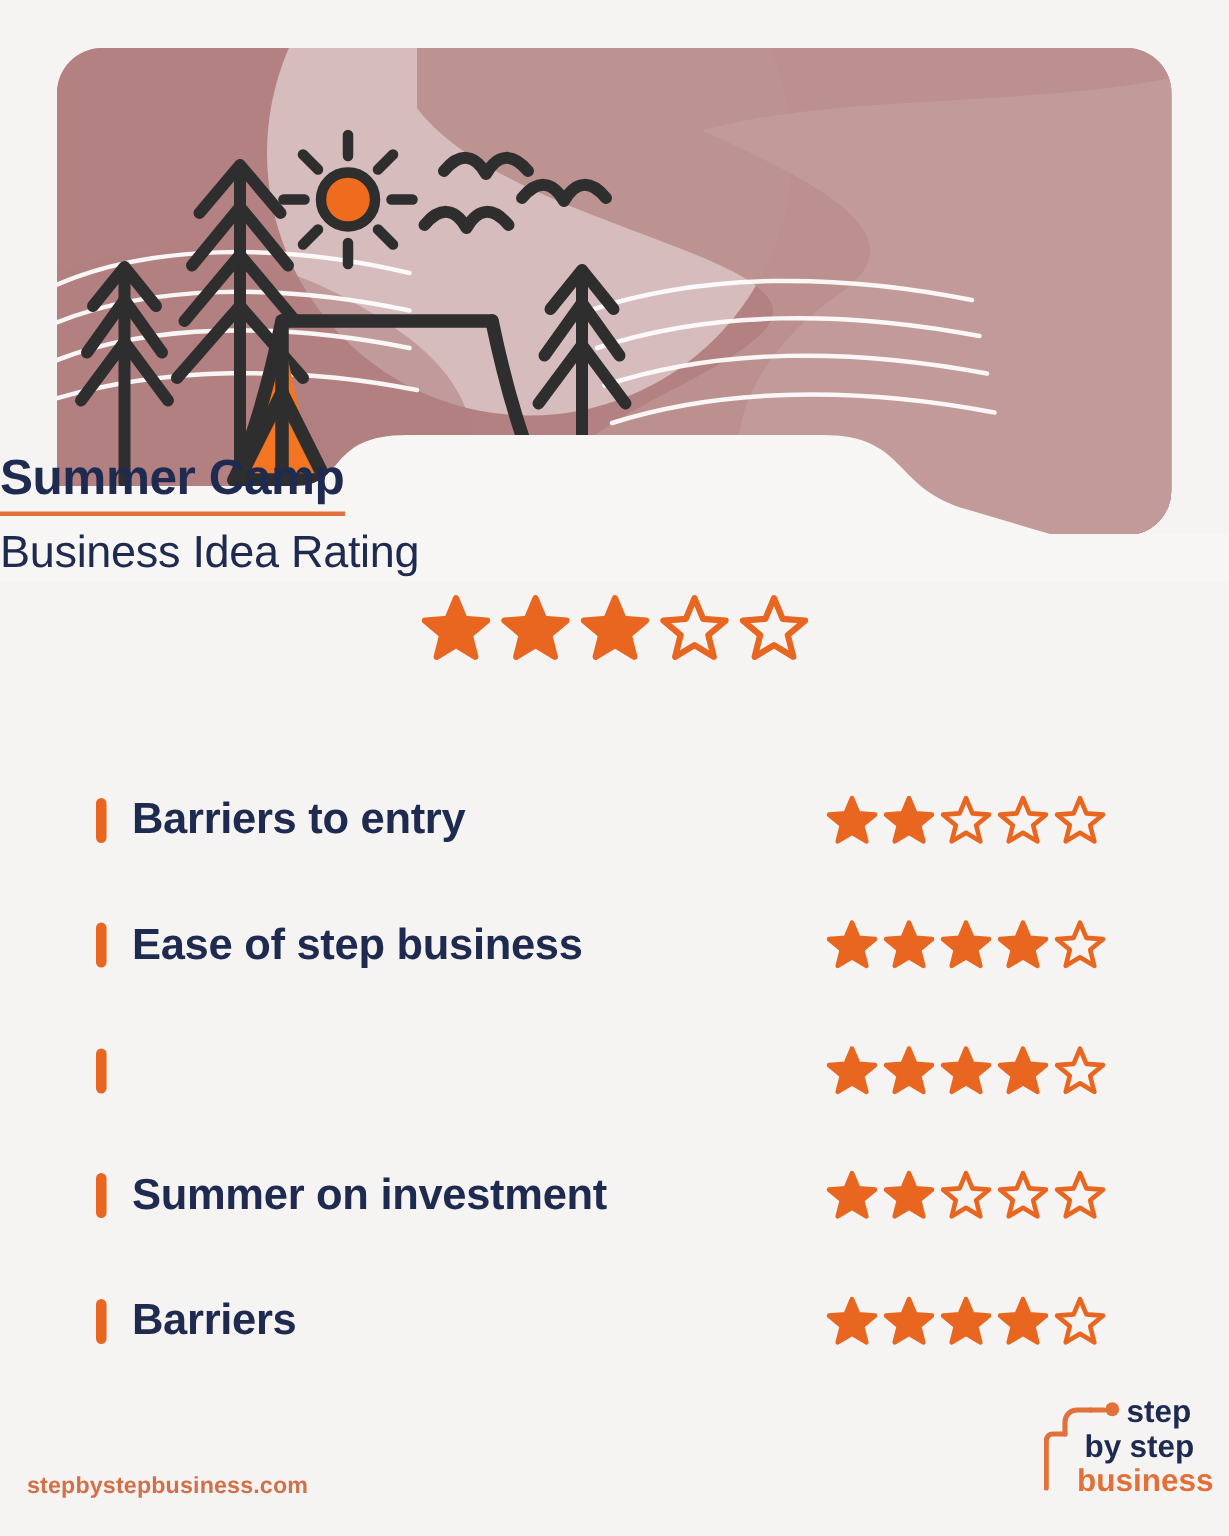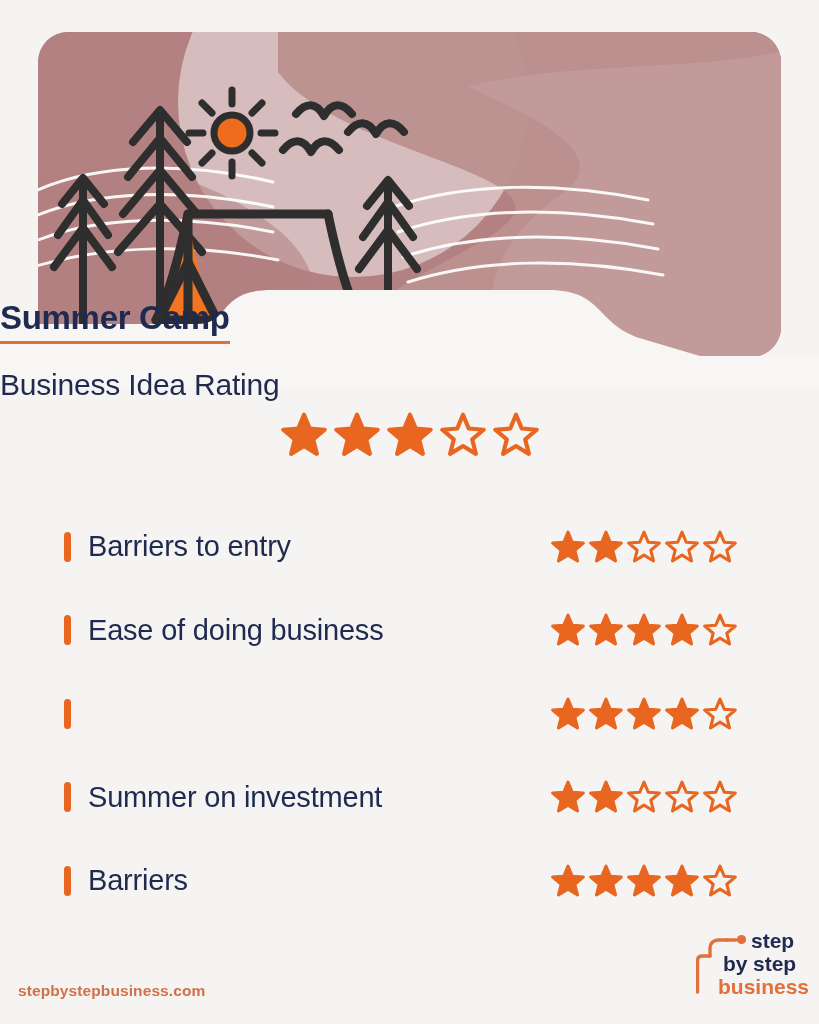--- a/index.html
+++ b/index.html
@@ -37,21 +37,21 @@
   .main-title {
     display:inline-block;
     font-size:33px; font-weight:bold;
     color:#1e2a4f;
     letter-spacing:-0.3px;
     line-height:1.12;
     padding-bottom:4px;
     border-bottom:3px solid #e2703a;
   }
   .sub-title {
-    margin-top:24px;
+    margin-top:8px;
     font-size:30px; font-weight:400;
     color:#1e2a4f;
     letter-spacing:-0.2px;
   }
   .header-stars {
     margin-top:10px;
     display:flex; justify-content:center; align-items:center; gap:7px;
   }
 
   
@@ -62,21 +62,21 @@
     display:flex; align-items:center;
   }
   .bullet {
     position:absolute; left:64px;
     width:7px; height:30px;
     background:#e8661f;
     border-radius:3.5px;
   }
   .row-label {
     position:absolute; left:88px;
-    font-size:29px; font-weight:400;
+    font-size:29px; font-weight:700;
     color:#1e2a4f;
     letter-spacing:-0.2px;
     white-space:nowrap;
   }
   .row-stars {
     position:absolute; left:551px;
     display:flex; align-items:center; gap:4px;
   }
 
   
@@ -274,21 +274,21 @@
           </span>
           <span style="display: inline-flex;">
             <svg viewBox="0 0 100 100" width="34" height="34" style="display: block;">
               <path d="M50 6 L62.5 36 L95 38.5 L70 59.5 L78 91 L50 74 L22 91 L30 59.5 L5 38.5 L37.5 36 Z" stroke="#e8661f" stroke-width="9" stroke-linejoin="round" stroke-linecap="round" fill="none"></path>
             </svg>
           </span>
         </span>
     </div>
     <div class="row">
       <span class="bullet"></span>
-      <span class="row-label">Ease of doing business</span>
+      <span class="row-label">Ease of step business</span>
       <span class="row-stars">
           <span style="display: inline-flex;">
             <svg viewBox="0 0 100 100" width="34" height="34" style="display: block;">
               <path d="M50 6 L62.5 36 L95 38.5 L70 59.5 L78 91 L50 74 L22 91 L30 59.5 L5 38.5 L37.5 36 Z" stroke="#e8661f" stroke-width="9" stroke-linejoin="round" stroke-linecap="round" fill="#e8661f"></path>
             </svg>
           </span>
           <span style="display: inline-flex;">
             <svg viewBox="0 0 100 100" width="34" height="34" style="display: block;">
               <path d="M50 6 L62.5 36 L95 38.5 L70 59.5 L78 91 L50 74 L22 91 L30 59.5 L5 38.5 L37.5 36 Z" stroke="#e8661f" stroke-width="9" stroke-linejoin="round" stroke-linecap="round" fill="#e8661f"></path>
             </svg>

